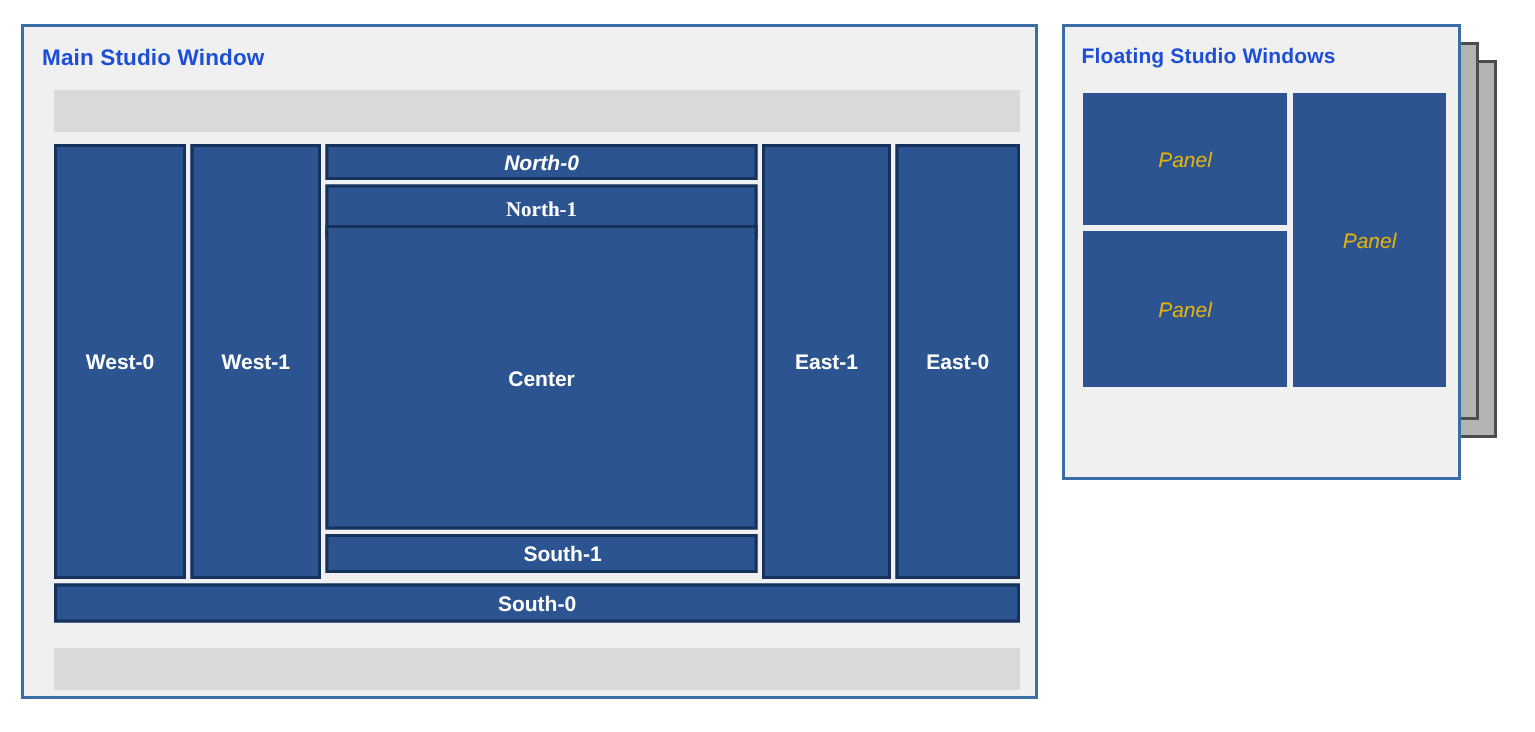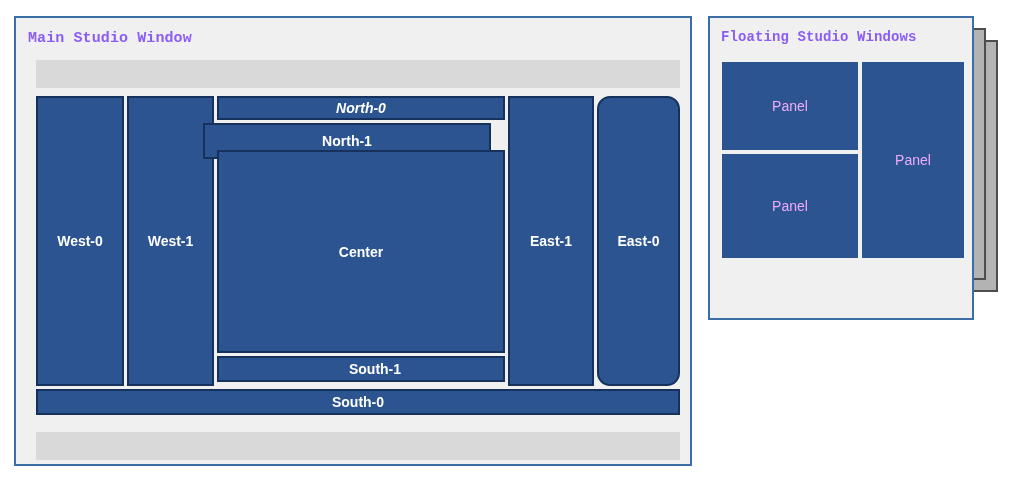--- a/index.html
+++ b/index.html
@@ -19,24 +19,23 @@
   .window {
     position: absolute;
     background: #f0f0f0;
     border: 2px solid #3b6ea5;
     box-sizing: border-box;
   }
   .window-title {
     position: absolute;
     font-size: 15px;
     font-weight: bold;
-    color: #8b5cf6;
+    color: #1d4ed8;
     letter-spacing: 0.1px;
     white-space: nowrap;
-    font-family: Liberation Mono, monospace;
   }
 
   
   #main-window {
     left: 14px;
     top: 16px;
     width: 678px;
     height: 450px;
   }
   #main-window .window-title {
@@ -74,25 +73,25 @@
     display: flex;
     align-items: center;
     justify-content: center;
     text-align: center;
     white-space: nowrap;
   }
 
   #panel-west-0   { left: 20px;  top: 78px;  width: 88px;  height: 290px; }
   #panel-west-1   { left: 111px; top: 78px;  width: 87px;  height: 290px; }
   #panel-north-0  { left: 201px; top: 78px;  width: 288px; height: 24px; font-style: italic;  }
-  #panel-north-1  { left: 187px; top: 105px; width: 288px; height: 36px;  }
+  #panel-north-1  { left: 201px; top: 105px; width: 288px; height: 36px; font-family: Liberation Serif, serif;  }
   #panel-center   { left: 201px; top: 132px; width: 288px; height: 203px; }
   #panel-south-1  { left: 201px; top: 338px; width: 288px; height: 26px; padding-left: 28px;  }
   #panel-east-1   { left: 492px; top: 78px;  width: 86px;  height: 290px; }
-  #panel-east-0   { left: 581px; top: 78px;  width: 83px;  height: 290px; border-radius: 13px; }
+  #panel-east-0   { left: 581px; top: 78px;  width: 83px;  height: 290px; }
   #panel-south-0  { left: 20px;  top: 371px; width: 644px; height: 26px;  }
 
   
   #floating-cluster {
     position: absolute;
     left: 708px;
     top: 16px;
     width: 300px;
     height: 290px;
   }
@@ -114,27 +113,28 @@
   #floating-window .window-title {
     left: 11px;
     top: 11px;
     font-size: 14px;
   }
 
   .float-panel {
     position: absolute;
     background: #2b5490;
     box-sizing: border-box;
-    color: #f0abfc;
+    color: #eab308;
     font-size: 14px;
     display: flex;
     align-items: center;
     justify-content: center;
     text-align: center;
     white-space: nowrap;
+    font-style: italic;
   }
   #float-panel-0 { left: 12px;  top: 44px;  width: 136px; height: 88px;  }
   #float-panel-1 { left: 12px;  top: 136px; width: 136px; height: 104px; }
   #float-panel-2 { left: 152px; top: 44px;  width: 102px; height: 196px; }
 </style>
 </head>
 <body>
 
 <div class="window" id="main-window">
 

